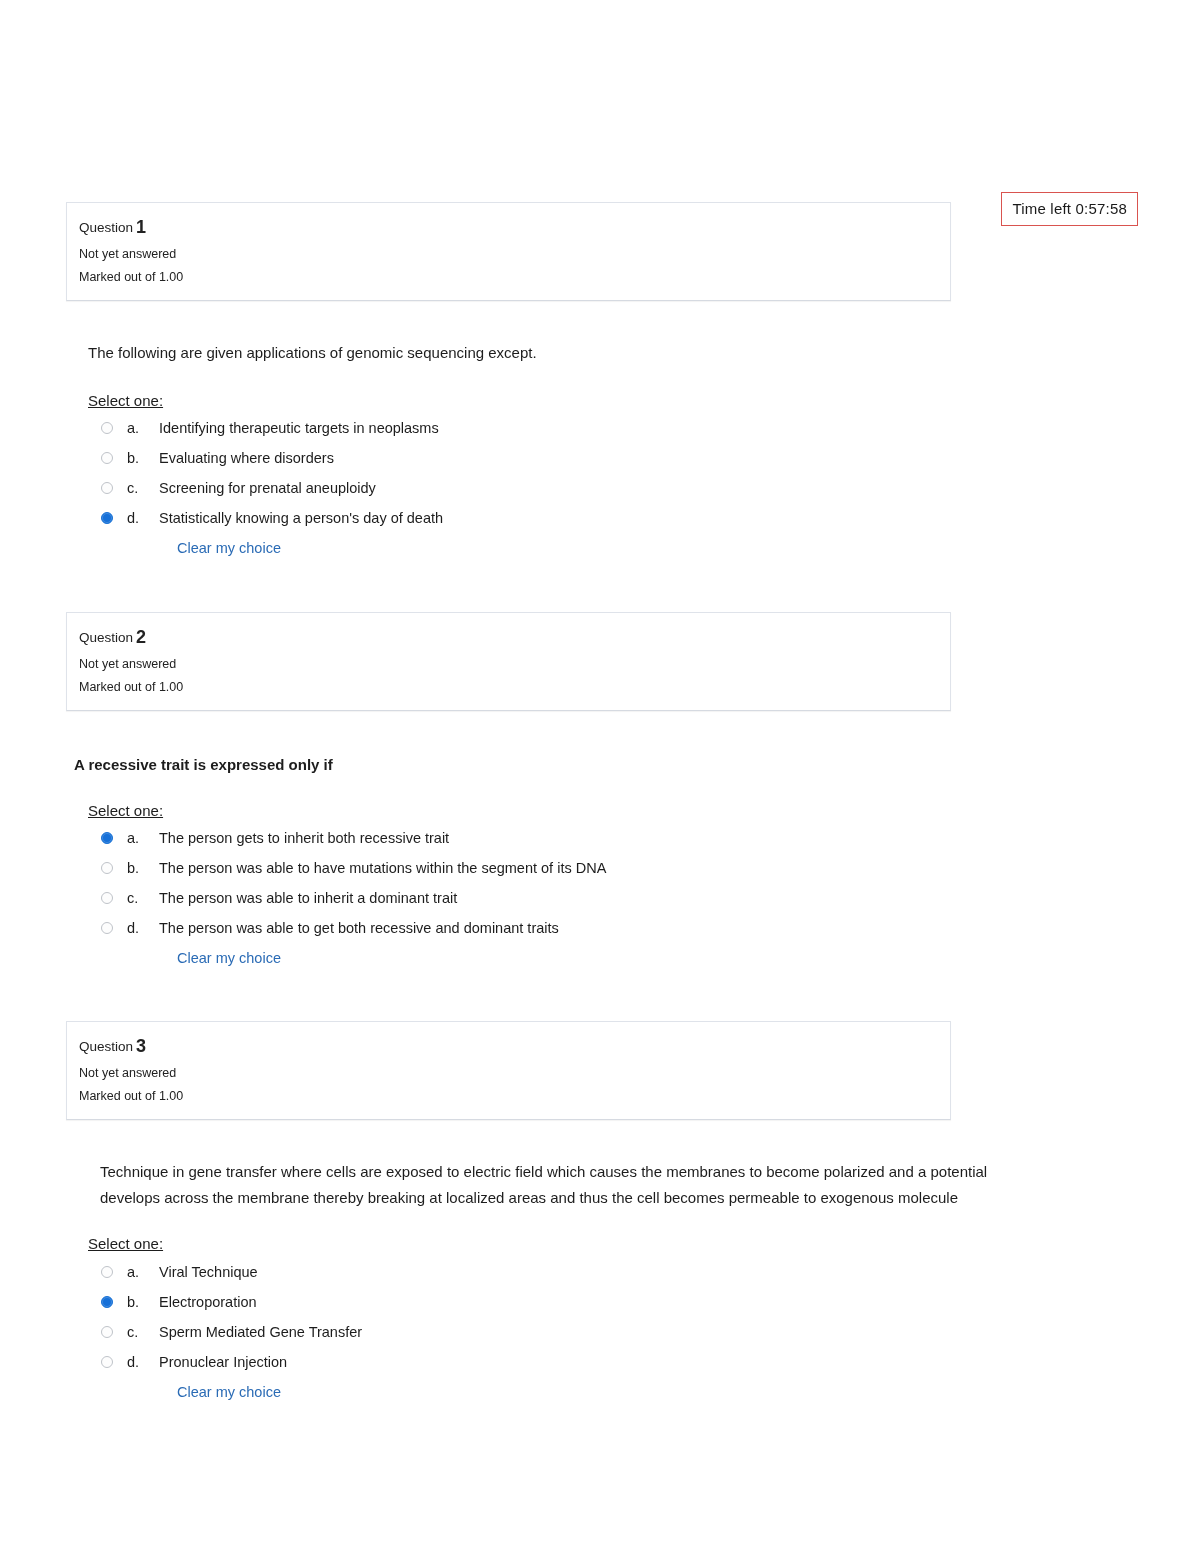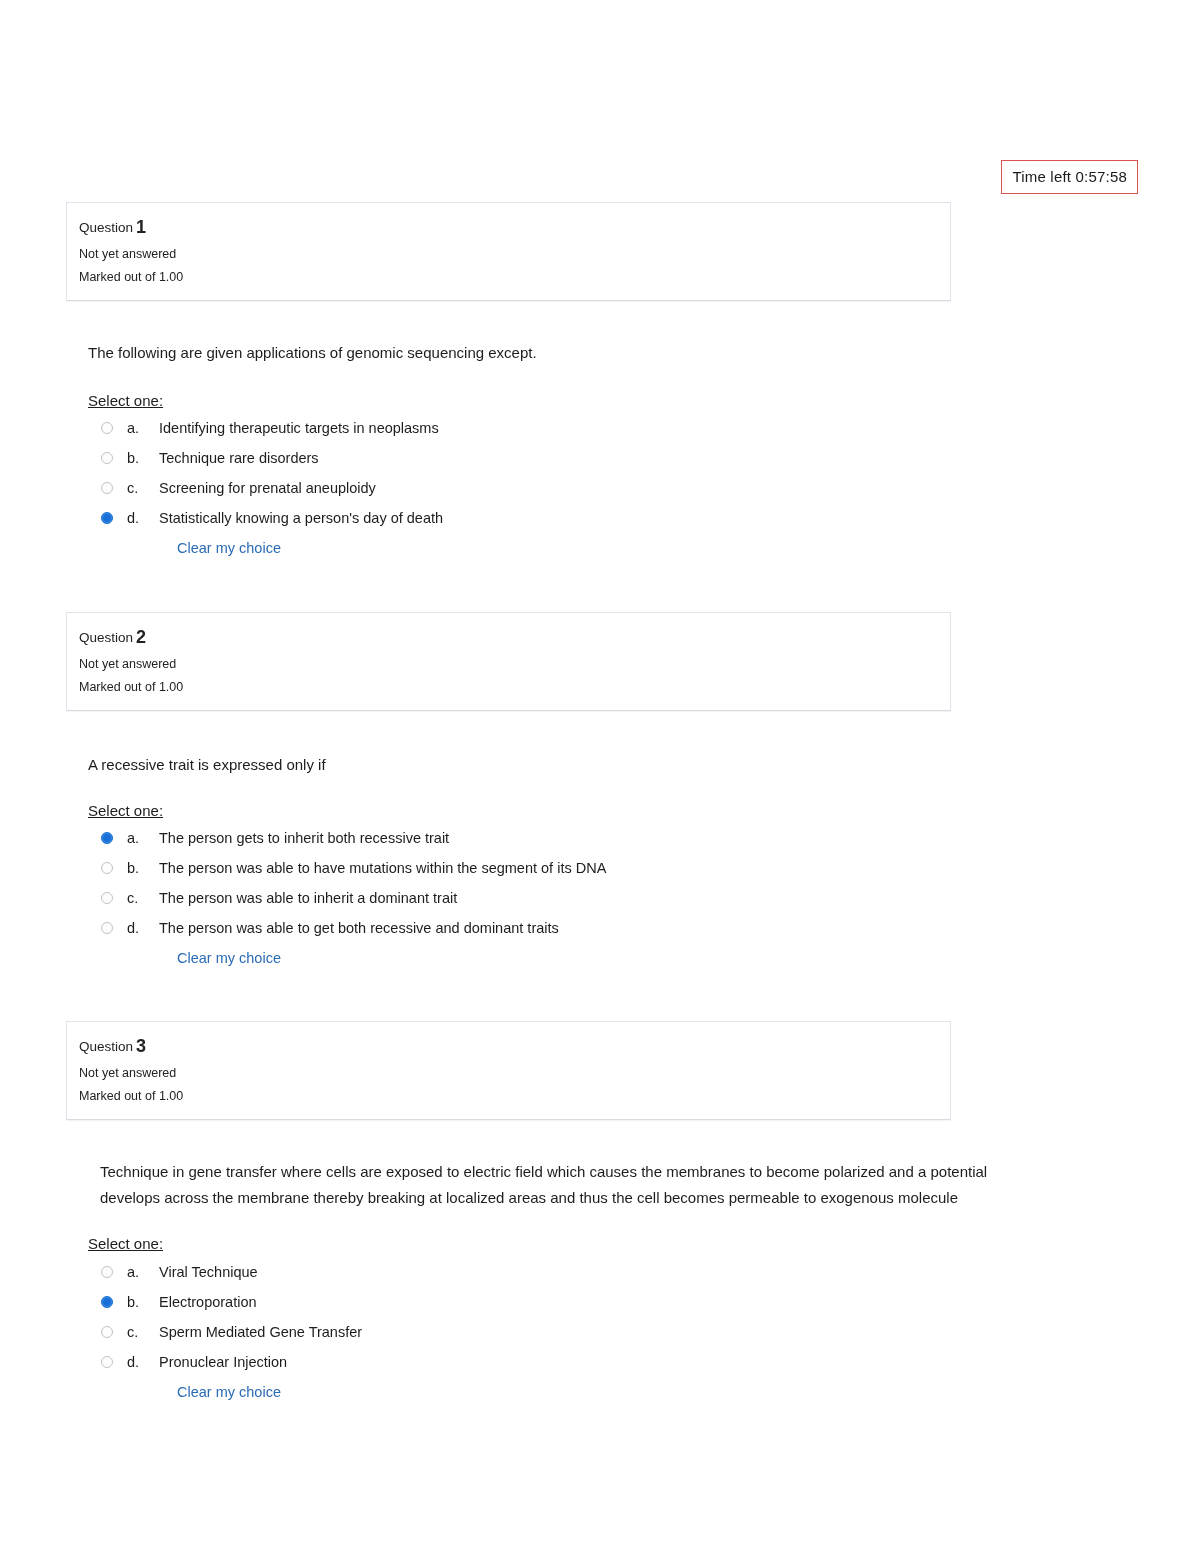--- a/index.html
+++ b/index.html
@@ -33,20 +33,21 @@
   }
   .timer-box {
     border: 1.5px solid #d9534f;
     background: #ffffff;
     color: #1a1a1a;
     font-size: 15px;
     line-height: 1;
     padding: 8px 10px 9px 10px;
     white-space: nowrap;
     letter-spacing: 0.2px;
+    margin-top: 32px;
   }
 
   
   .question {
     position: absolute;
     left: 66px;
     width: 1072px;
   }
   .q-header {
     box-sizing: border-box;
@@ -153,21 +154,21 @@
     cursor: pointer;
   }
 
   
   #question-1 { top: 202px; }
   #q1-body    { position: absolute; left: 66px; top: 340px; width: 1072px; }
   #q1-selectone { position: absolute; left: 88px; top: 392px; }
   #q1-answers   { position: absolute; left: 88px; top: 416px; width: 1000px; }
 
   #question-2 { top: 612px; }
-  #q2-body    { position: absolute; left: 66px; top: 752px; width: 1072px; }
+  #q2-body    { position: absolute; left: 52px; top: 752px; width: 1072px; font-weight: bold; }
   #q2-selectone { position: absolute; left: 88px; top: 802px; }
   #q2-answers   { position: absolute; left: 88px; top: 826px; width: 1000px; }
 
   #question-3 { top: 1021px; }
   #q3-body    { position: absolute; left: 78px; top: 1159px; width: 1010px; }
   #q3-selectone { position: absolute; left: 88px; top: 1235px; }
   #q3-answers   { position: absolute; left: 88px; top: 1260px; width: 1000px; }
 </style>
 </head>
 <body>
@@ -198,21 +199,21 @@
 
   <ul class="answers" id="q1-answers">
     <li class="answer">
       <span class="radio"></span>
       <span class="letter">a.</span>
       <span class="atext">Identifying therapeutic targets in neoplasms</span>
     </li>
     <li class="answer">
       <span class="radio"></span>
       <span class="letter">b.</span>
-      <span class="atext">Technique rare disorders</span>
+      <span class="atext">Evaluating where disorders</span>
     </li>
     <li class="answer">
       <span class="radio"></span>
       <span class="letter">c.</span>
       <span class="atext">Screening for prenatal aneuploidy</span>
     </li>
     <li class="answer">
       <span class="radio checked"></span>
       <span class="letter">d.</span>
       <span class="atext">Statistically knowing a person's day of death</span>

